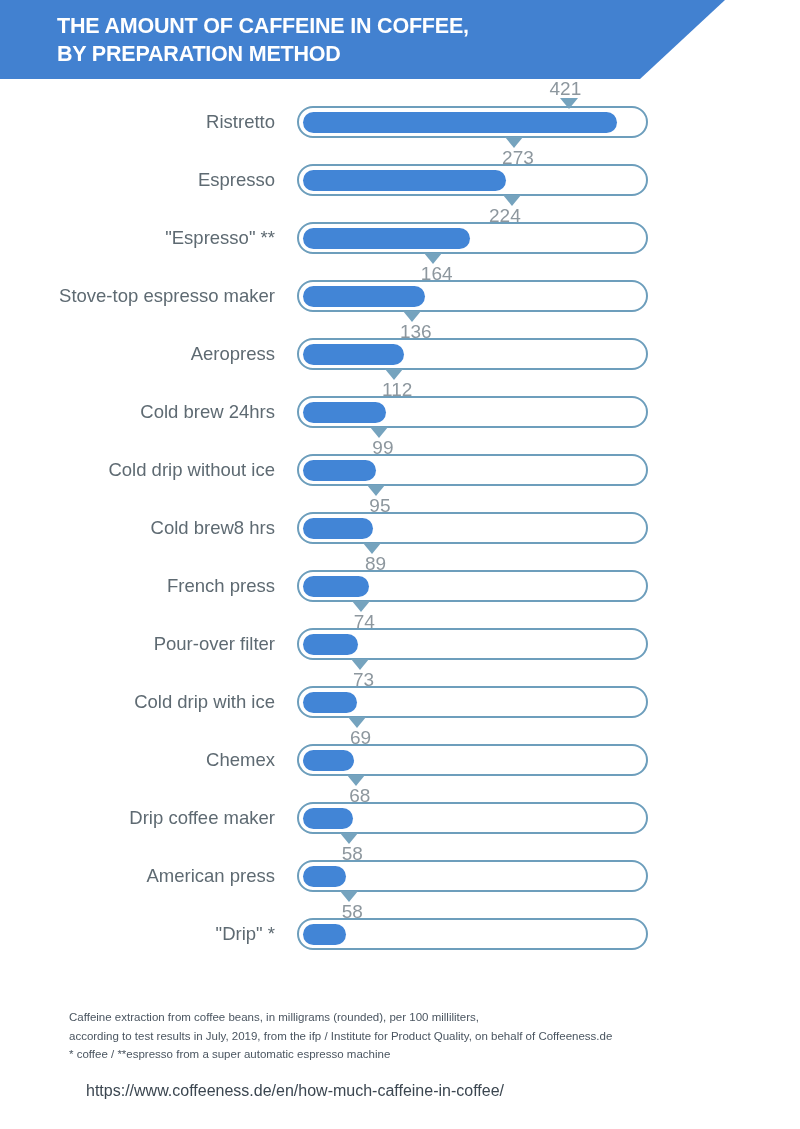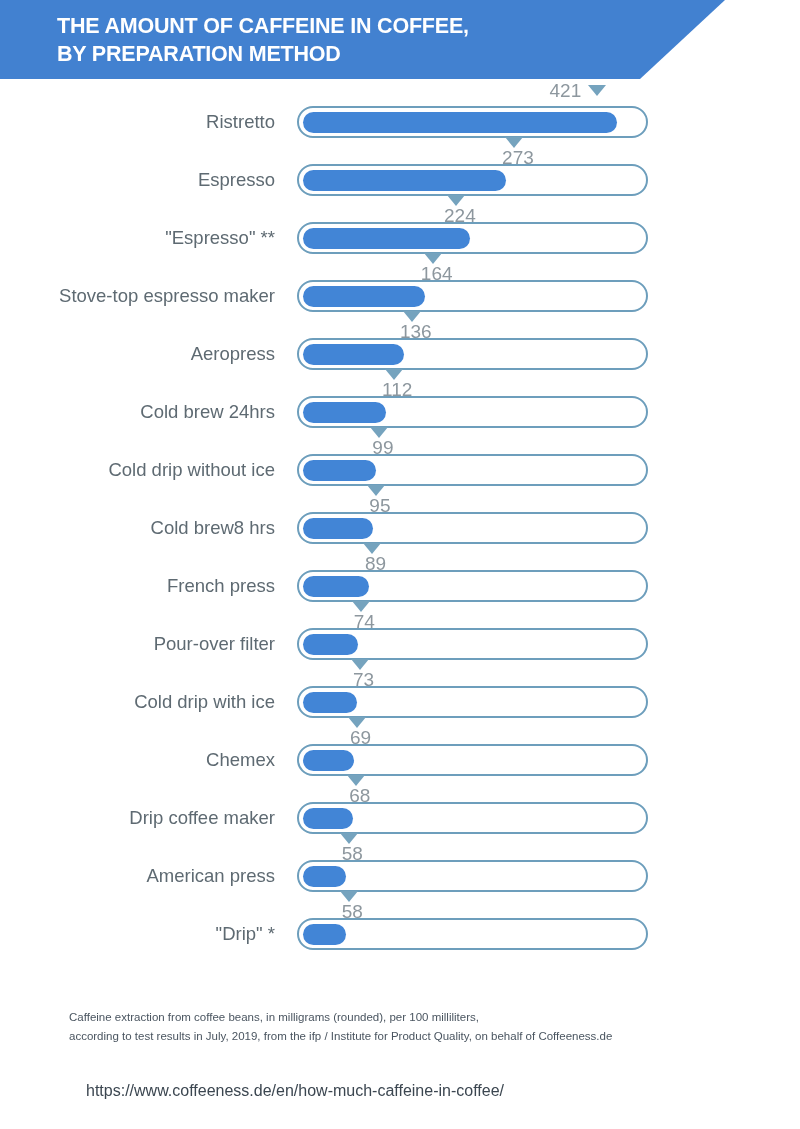--- a/index.html
+++ b/index.html
@@ -92,21 +92,21 @@
     top: -14px;
     height: 22px;
     display: flex;
     align-items: center;
     white-space: nowrap;
   }
   .marker.right-num {           
     flex-direction: column;
   }
   .marker.left-num {            
-    flex-direction: row;
+    flex-direction: column;
   }
   .tri {
     width: 0;
     height: 0;
     border-left: 9px solid transparent;
     border-right: 9px solid transparent;
     border-top: 11px solid #75A3BE;
   }
   .val {
     color: #8D979E;
@@ -164,21 +164,21 @@
       <div class="marker right-num" style="left: 495.115px;">
         <span class="tri"></span>
         <span class="val">273</span>
       </div>
     </div>
     <div class="row">
       <div class="row-label">"Espresso" **</div>
       <div class="track">
         <div class="fill" style="width: 167.069px;"></div>
       </div>
-      <div class="marker right-num" style="left: 437px;">
+      <div class="marker right-num" style="left: 482px; align-items: flex-end;">
         <span class="tri"></span>
         <span class="val">224</span>
       </div>
     </div>
     <div class="row">
       <div class="row-label">Stove-top espresso maker</div>
       <div class="track">
         <div class="fill" style="width: 122.318px;"></div>
       </div>
       <div class="marker right-num" style="left: 413.818px;">
@@ -294,15 +294,16 @@
       <div class="marker right-num" style="left: 334.759px;">
         <span class="tri"></span>
         <span class="val">58</span>
       </div>
     </div>
   </div>
 
 <div class="notes">
   <div>Caffeine extraction from coffee beans, in milligrams (rounded), per 100 milliliters,</div>
   <div>according to test results in July, 2019, from the ifp / Institute for Product Quality, on behalf of Coffeeness.de</div>
+  <div>* coffee / **espresso from a super automatic espresso machine</div>
 </div>
 
 <div class="source-url">https://www.coffeeness.de/en/how-much-caffeine-in-coffee/</div>
 
 </body></html>

